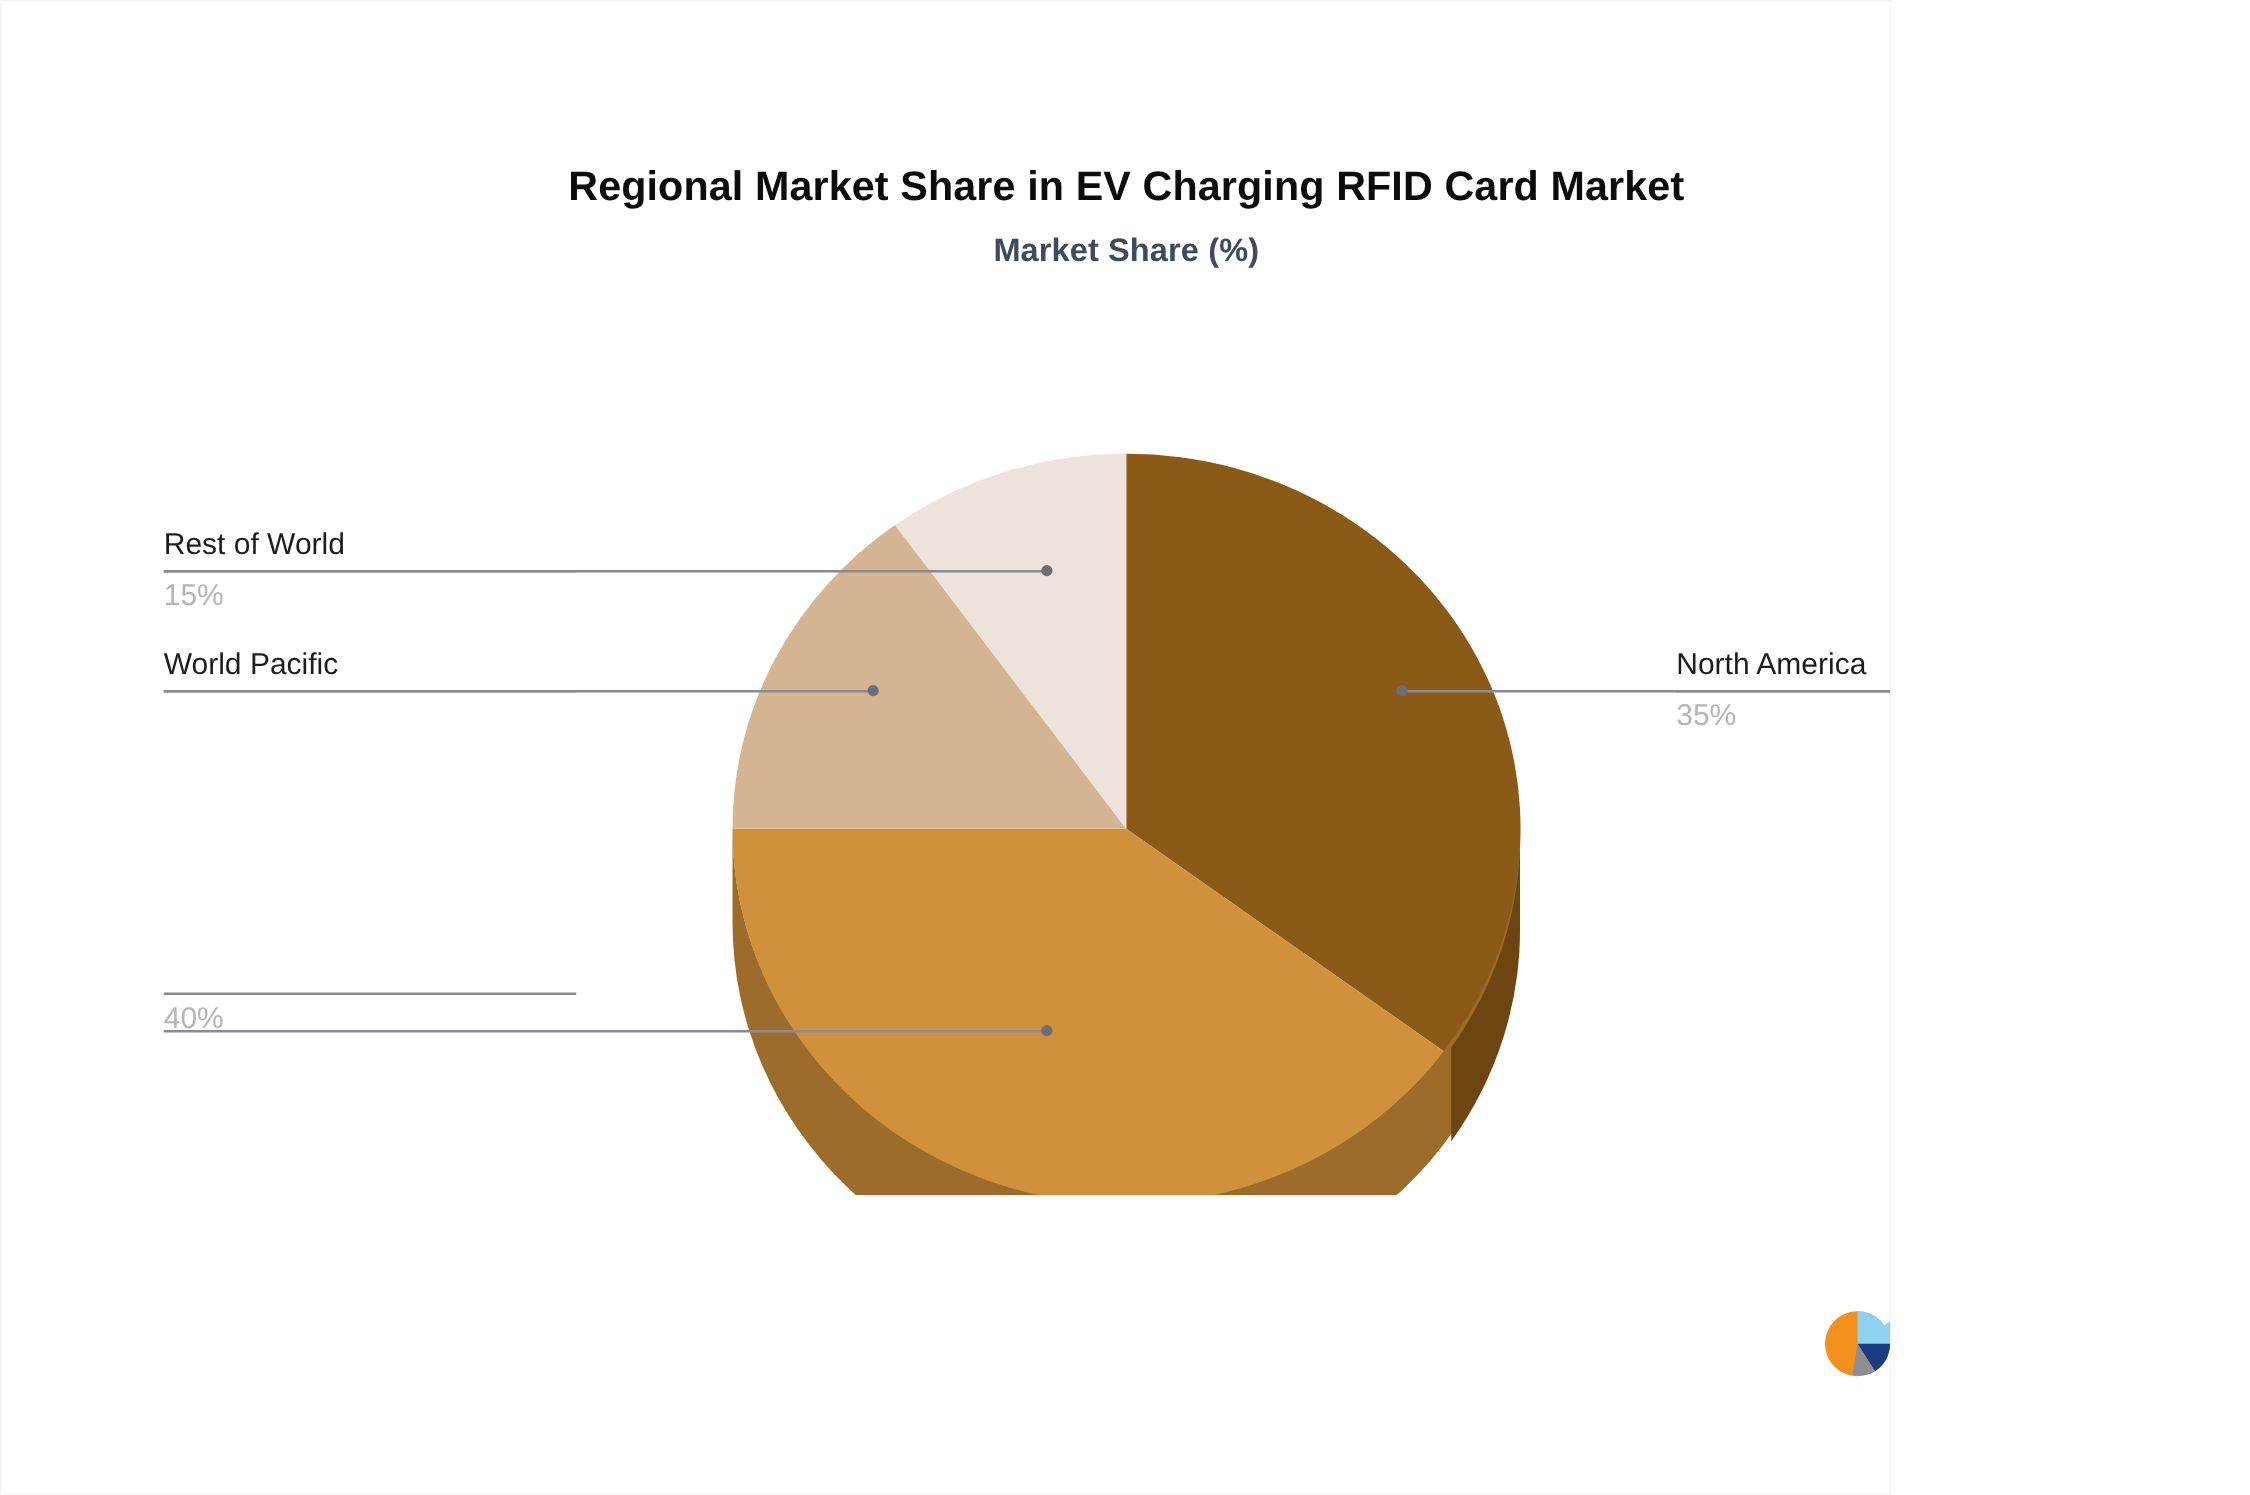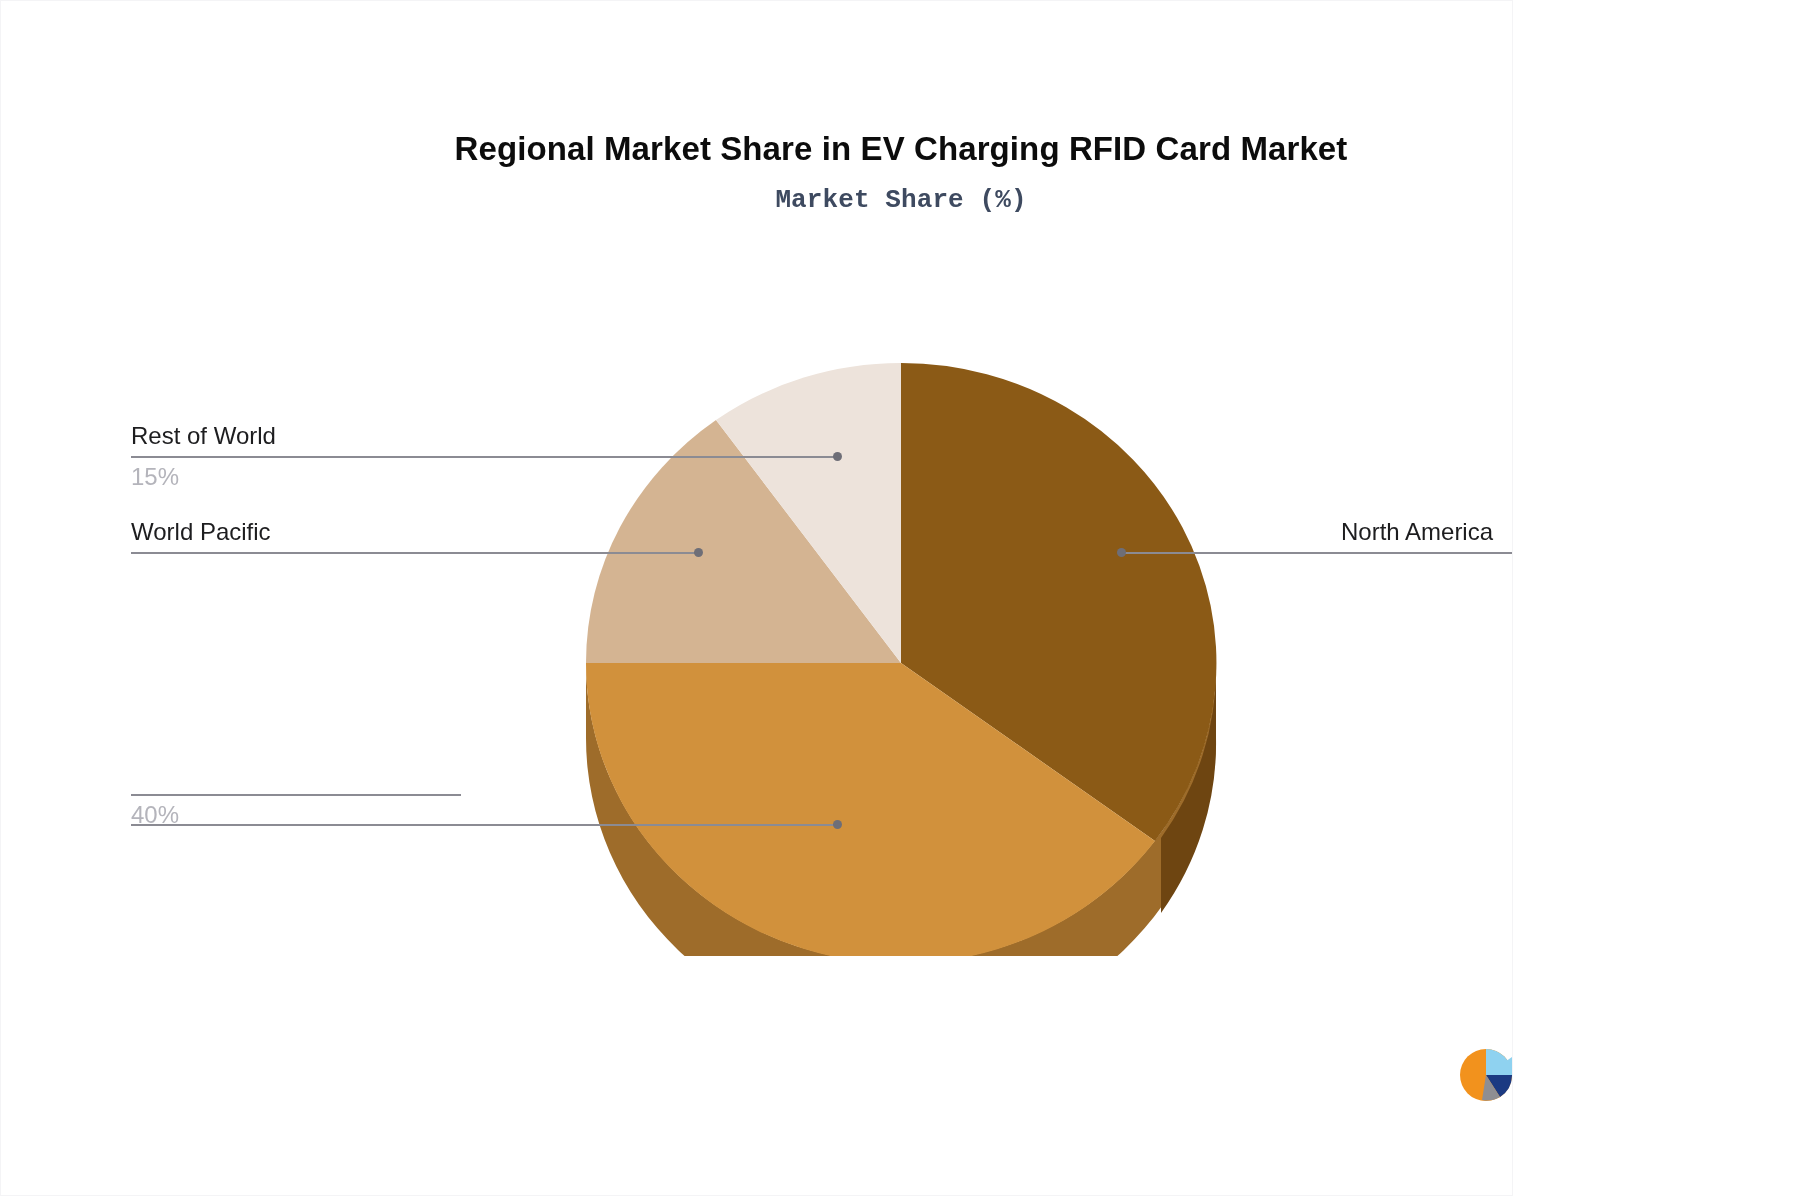--- a/index.html
+++ b/index.html
@@ -35,21 +35,20 @@
     color: #0c0c0c;
     letter-spacing: 0.1px;
     line-height: 1.2;
   }
   #chart-subtitle {
     margin-top: 16px;
     font-size: 26px;
     font-weight: bold;
     color: #3e4a60;
     letter-spacing: 0.1px;
-    font-family: Liberation Mono, monospace;
   }
 
   
   #pie-wrap {
     position: absolute;
     left: 565px;
     top: 355px;
     width: 670px;
     height: 600px;
   }
@@ -179,20 +178,21 @@
   </div>
 
   <div class="callout left" id="callout-europe">
     <div class="cl-rule"></div>
     <div class="cl-value">40%</div>
   </div>
 
   <div class="callout right" id="callout-north-america">
     <div class="cl-name">North America</div>
     <div class="cl-rule"></div>
+    <div class="cl-value">35%</div>
   </div>
 
   <div id="logo">
     <svg id="logo-svg" width="200" height="72" viewBox="0 0 200 72">
 
       <g>
         <circle cx="30" cy="36" r="26" fill="#F2921D"></circle>
 
         <path d="M 30 36 L 56 36 L 56 18 Z" fill="#8FD2F0"></path>
         <path d="M 30 36 L 30 10 A 26 26 0 0 1 56 36 Z" fill="#8FD2F0"></path>

